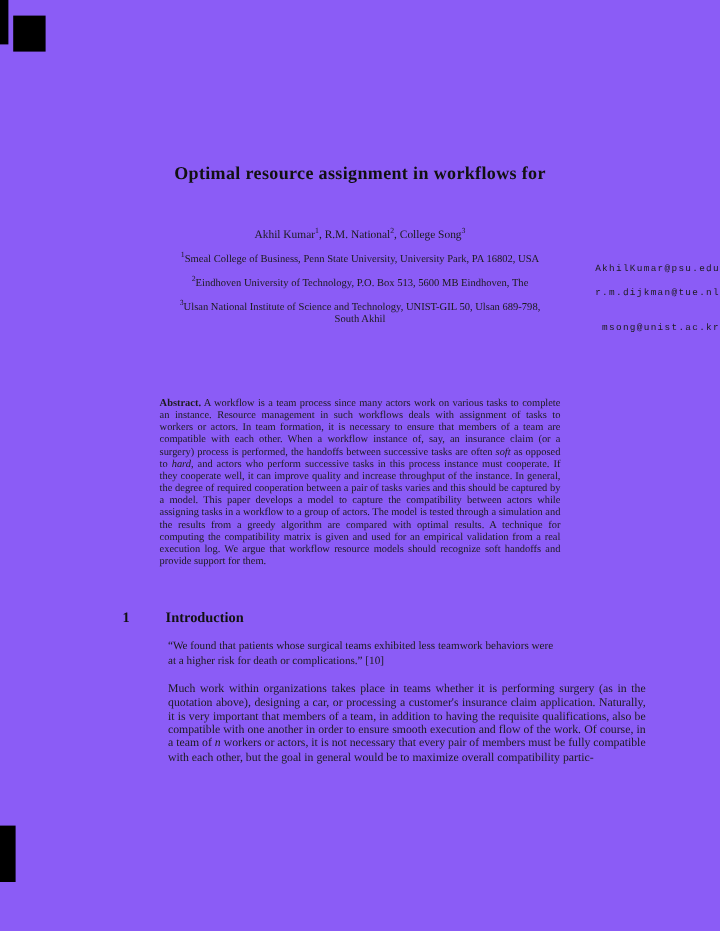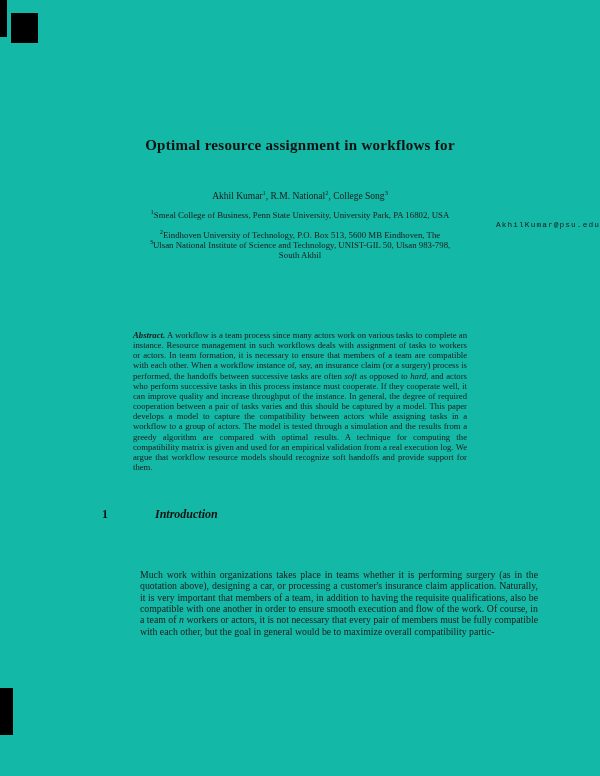--- a/index.html
+++ b/index.html
@@ -4,21 +4,21 @@
 <style>
   html, body {
     margin: 0;
     padding: 0;
     background: #ffffff;
   }
   #page {
     position: relative;
     width: 600px;
     height: 776px;
-    background: #14b8a6;
+    background: #8b5cf6;
     overflow: hidden;
     font-family: "Liberation Serif", serif;
     color: #1b1b1b;
   }
   
   .artifact { position: absolute; background: #000000; }
   #artifact-edge-top    { left: 0;    top: 0;     width: 7px;  height: 37px; }
   #artifact-square-top  { left: 11px; top: 13px;  width: 27px; height: 30px; }
   #artifact-edge-bottom { left: 0;    top: 688px; width: 13px; height: 47px; }
 
@@ -56,30 +56,30 @@
     letter-spacing: 1.1px;
     text-align: right;
   }
   #abstract {
     left: 133px; top: 330px;
     width: 334px;
     font-size: 8.7px;
     line-height: 10.15px;
     text-align: justify;
   }
-  #abstract .abstract-label { font-weight: bold; font-style: italic; }
+  #abstract .abstract-label { font-weight: bold; }
   .it { font-style: italic; }
   #section-heading {
     left: 102px; top: 507px;
     font-weight: bold;
     font-size: 12px;
     line-height: 14px;
     color: #111;
   }
-  #section-heading .sec-label { margin-left: 47px; font-style: italic; }
+  #section-heading .sec-label { margin-left: 30px; }
   #intro-quote {
     left: 140px; top: 534px;
     width: 322px;
     font-size: 9.3px;
     line-height: 11.8px;
     text-align: left;
   }
   #intro-paragraph {
     left: 101px; top: 569px;
     width: 398px;
@@ -101,26 +101,29 @@
   <div id="title" class="abs">
     <span style="display:block">Optimal resource assignment in workflows for</span>
   </div>
 
   <div id="authors" class="abs"><span>Akhil Kumar</span><sup class="s">1</sup><span>, R.M. National</span><sup class="s">2</sup><span>, College Song</span><sup class="s">3</sup></div>
 
   <div id="affiliations" class="abs">
     <div><sup class="s">1</sup><span>Smeal College of Business, Penn State University, University Park, PA 16802, USA</span></div>
     <div class="email">AkhilKumar@psu.edu</div>
     <div><sup class="s">2</sup><span>Eindhoven University of Technology, P.O. Box 513, 5600 MB Eindhoven, The</span></div>
-    <div><sup class="s">3</sup><span>Ulsan National Institute of Science and Technology, UNIST-GIL 50, Ulsan 983-798,</span></div>
+    <div class="email">r.m.dijkman@tue.nl</div>
+    <div><sup class="s">3</sup><span>Ulsan National Institute of Science and Technology, UNIST-GIL 50, Ulsan 689-798,</span></div>
     <div>South Akhil</div>
+    <div class="email">msong@unist.ac.kr</div>
   </div>
 
   <div id="abstract" class="abs"><span class="abstract-label">Abstract.</span><span> A workflow is a team process since many actors work on various tasks to complete an instance. Resource management in such workflows deals with assignment of tasks to workers or actors. In team formation, it is necessary to ensure that members of a team are compatible with each other. When a workflow instance of, say, an insurance claim (or a surgery) process is performed, the handoffs between successive tasks are often </span><span class="it">soft</span><span> as opposed to </span><span class="it">hard</span><span>, and actors who perform successive tasks in this process instance must cooperate. If they cooperate well, it can improve quality and increase throughput of the instance. In general, the degree of required cooperation between a pair of tasks varies and this should be captured by a model. This paper develops a model to capture the compatibility between actors while assigning tasks in a workflow to a group of actors. The model is tested through a simulation and the results from a greedy algorithm are compared with optimal results. A technique for computing the compatibility matrix is given and used for an empirical validation from a real execution log. We argue that workflow resource models should recognize soft handoffs and provide support for them.</span></div>
 
   <div id="section-heading" class="abs">
     <span class="sec-number">1</span><span class="sec-label">Introduction</span>
   </div>
 
+  <div id="intro-quote" class="abs"><span>“We found that patients whose surgical teams exhibited less teamwork behaviors were at a higher risk for death or complications.” </span><span>[10]</span></div>
 
   <div id="intro-paragraph" class="abs"><span>Much work within organizations takes place in teams whether it is performing surgery (as in the quotation above), designing a car, or processing a customer's insurance claim application. Naturally, it is very important that members of a team, in addition to having the requisite qualifications, also be compatible with one another in order to ensure smooth execution and flow of the work. Of course, in a team of </span><span class="it">n</span><span> workers or actors, it is not necessary that every pair of members must be fully compatible with each other, but the goal in general would be to maximize overall compatibility partic-</span></div>
 
 </div>
 
 </body></html>

